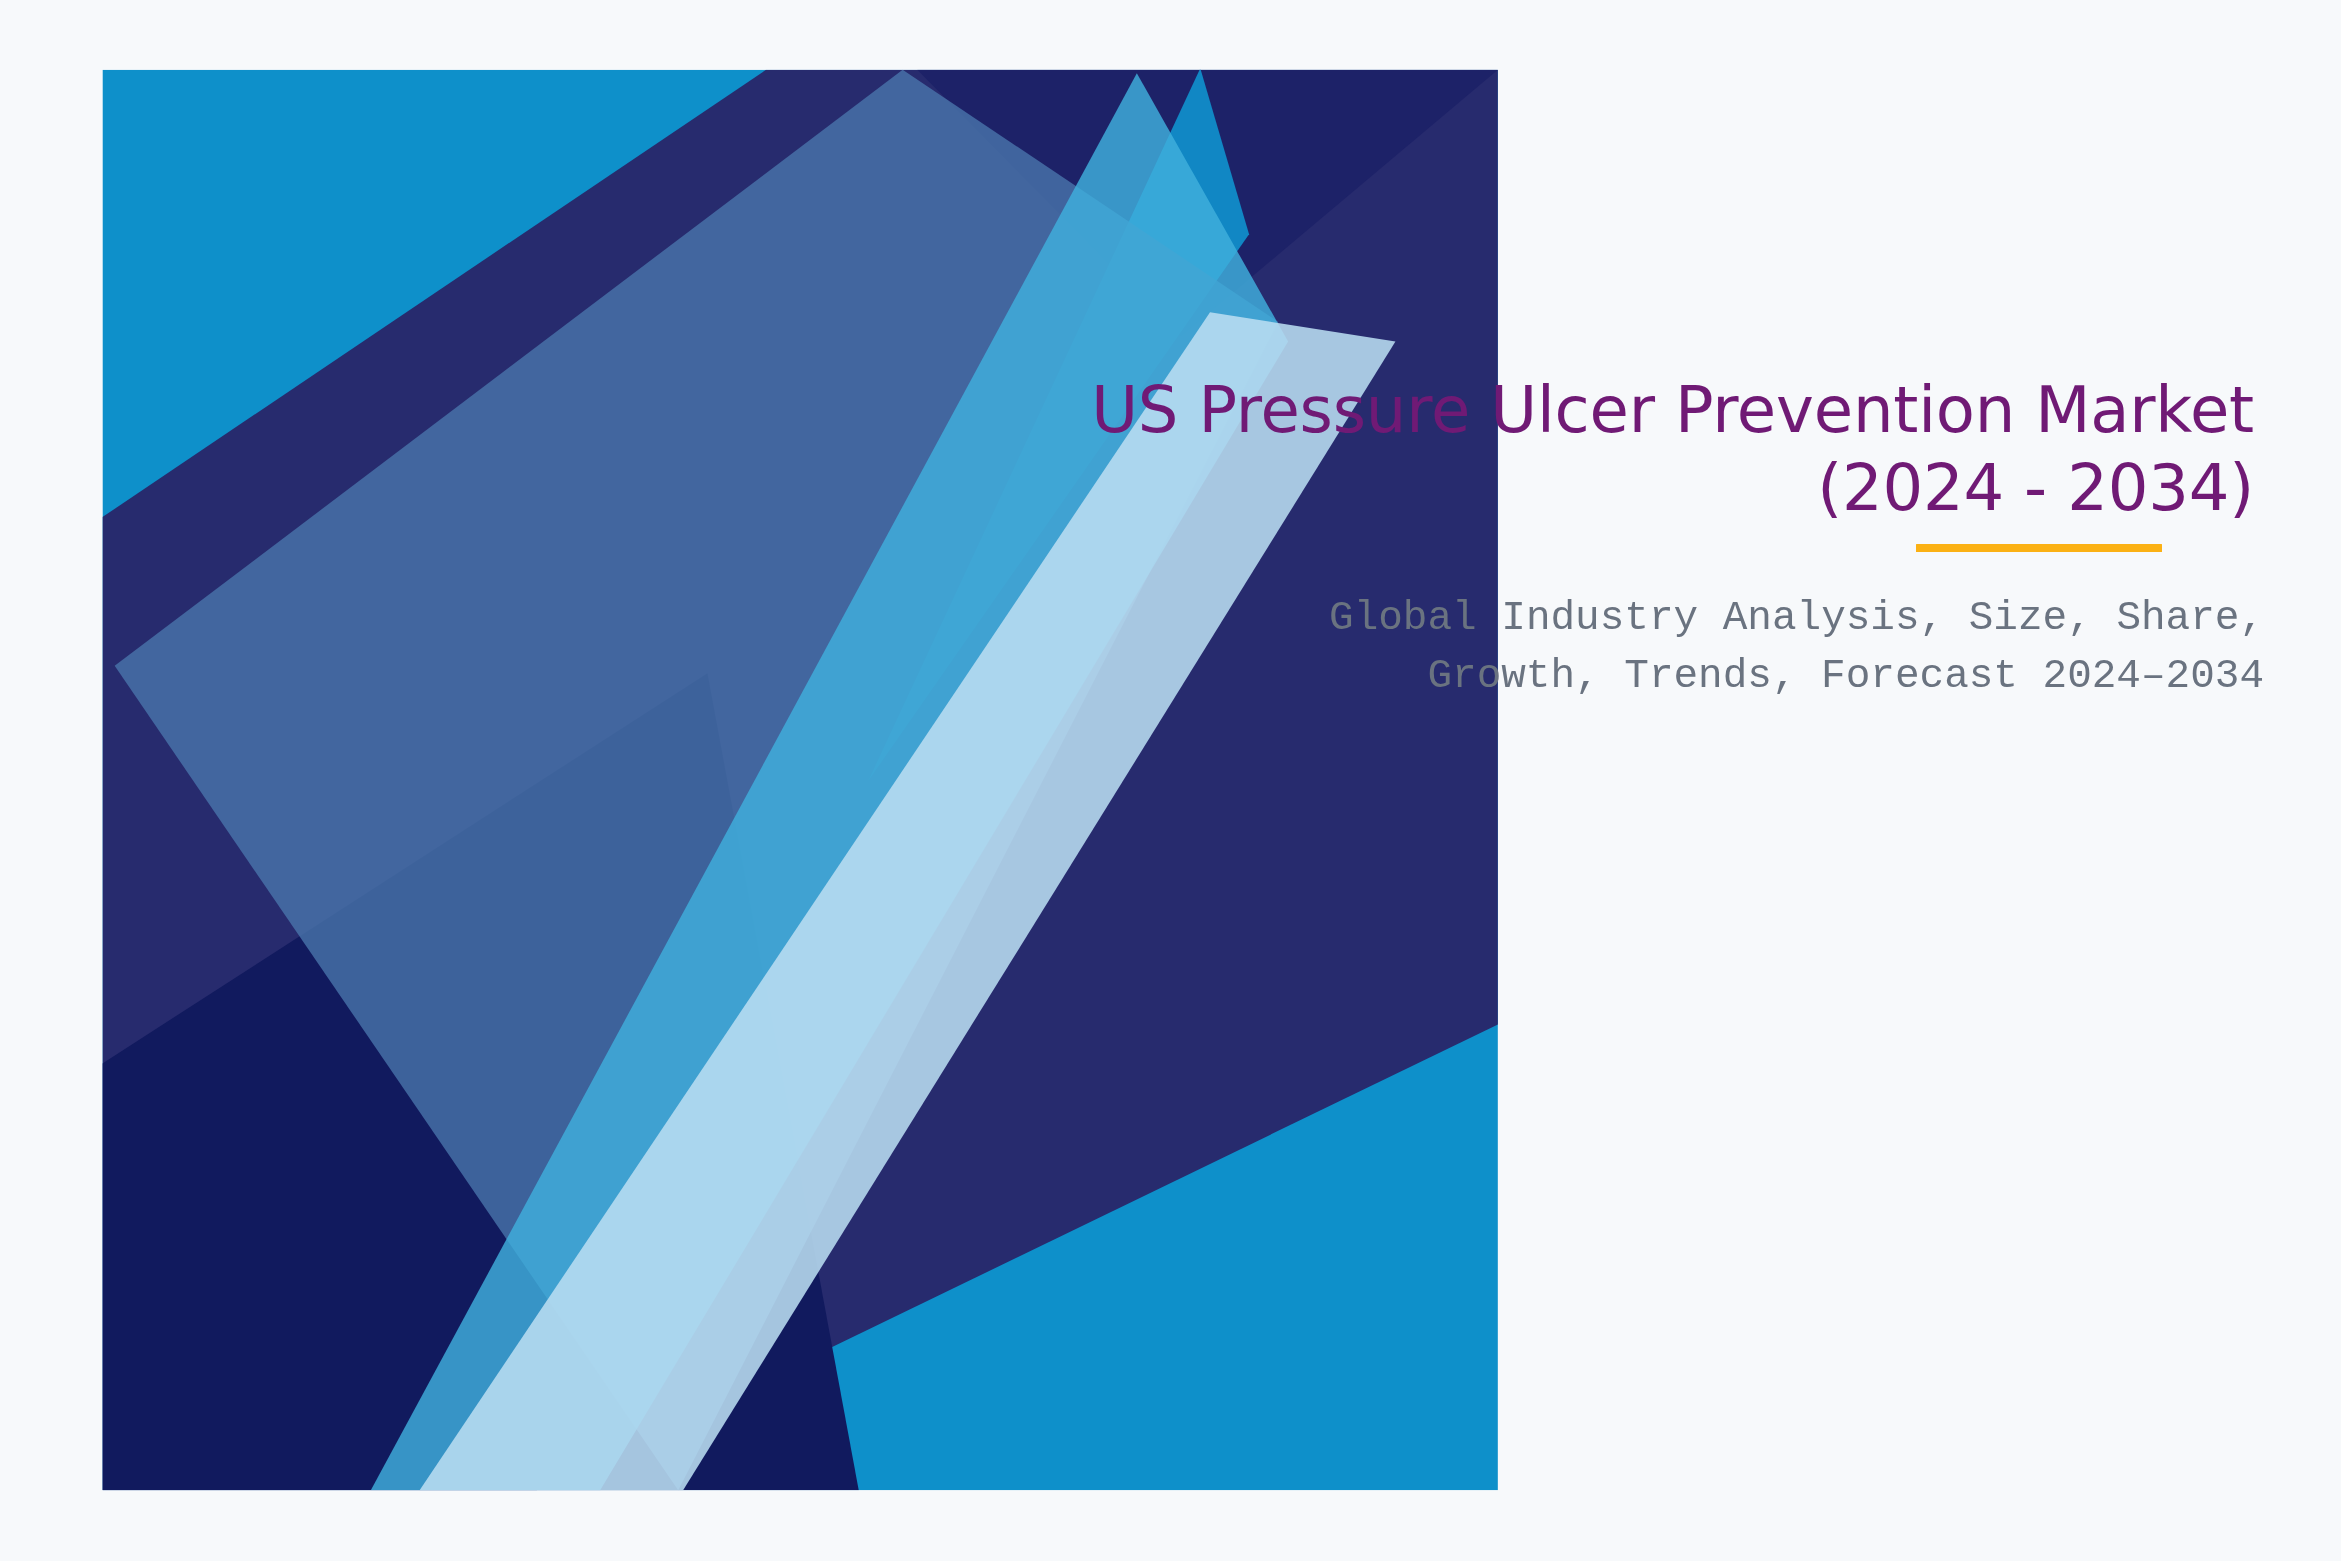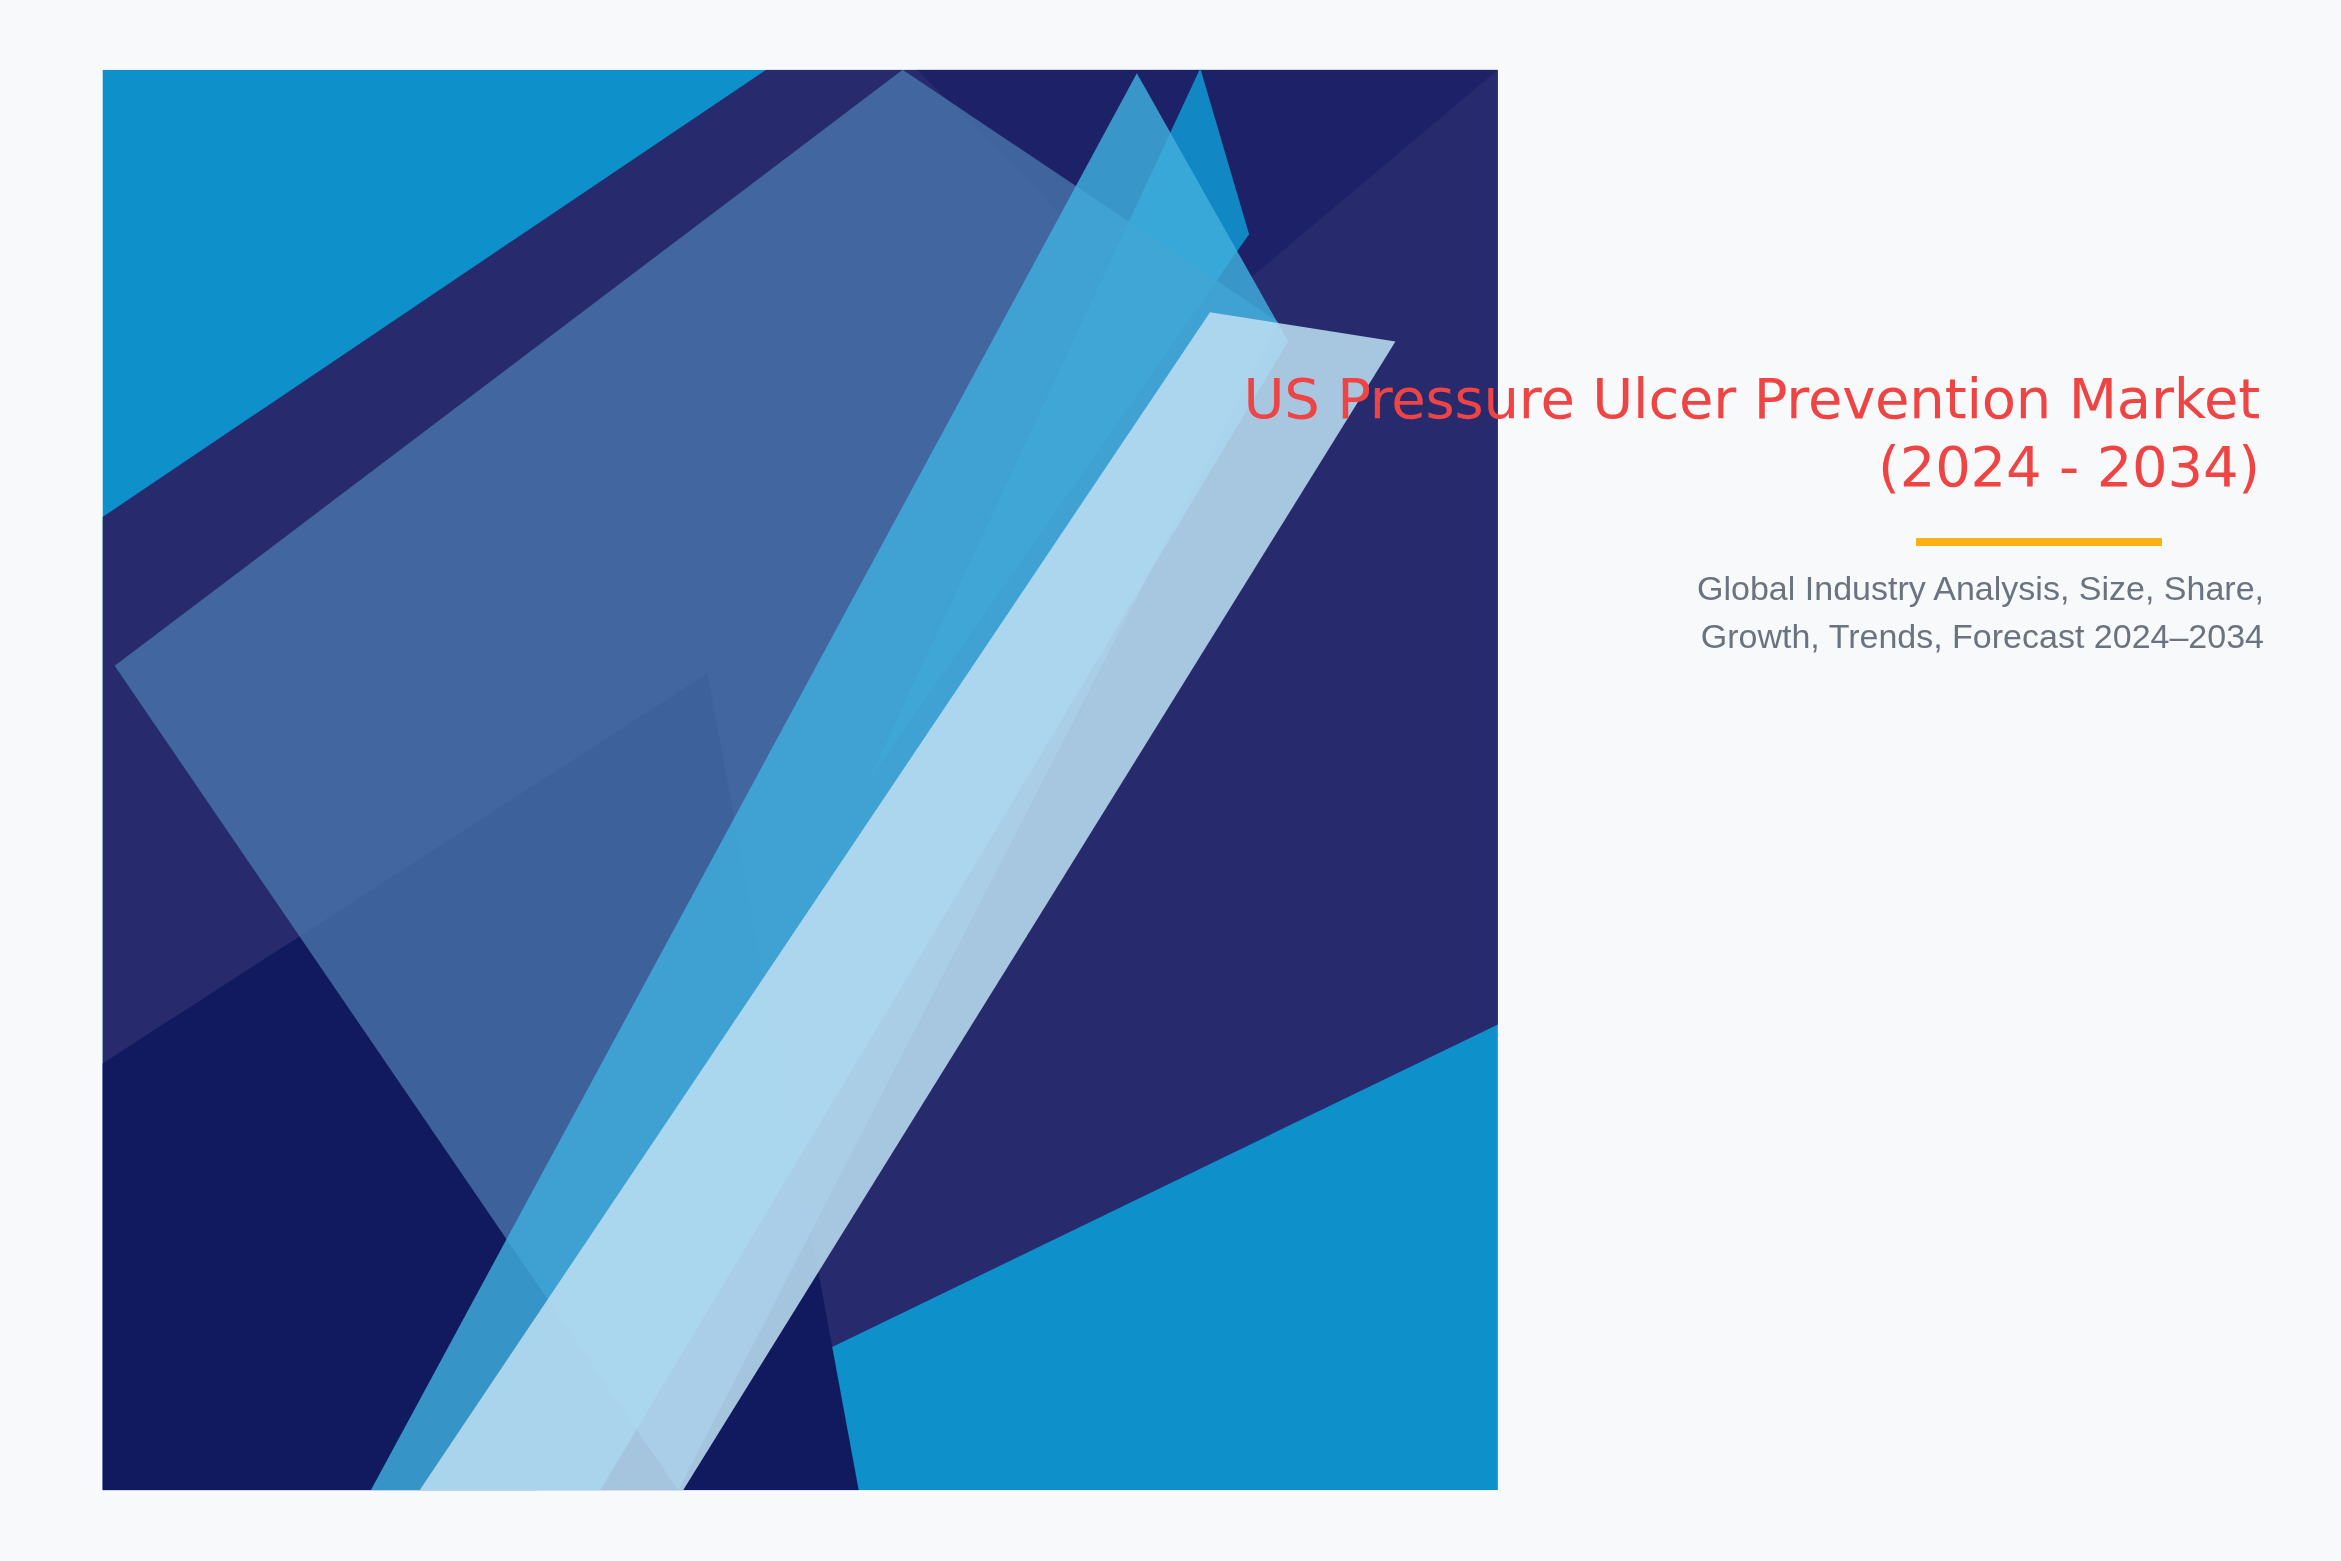--- a/index.html
+++ b/index.html
@@ -32,45 +32,45 @@
     left: 771px;
     top: 361px;
     width: 1493px;
     text-align: right;
   }
   .title-wrap {
     position: relative;
     display: block;
   }
   .title {
-    margin: 4px;
+    margin: 10px;
     font-family: "DejaVu Sans", "Liberation Sans", sans-serif;
     font-weight: 400;
-    font-size: 56px;
+    font-size: 64px;
     line-height: 1.22;
     letter-spacing: -0.2px;
-    color: #ef4444;
+    color: #701a75;
     text-align: right;
     white-space: pre-line;
   }
   .accent-rule {
     position: absolute;
     right: 102px;
     top: 173px;
     width: 246px;
     height: 7.8px;
     background: #fbb114;
     border-radius: 0.5px;
   }
   .subtitle {
     margin: 0;
     margin-top: 62px;
-    font-family: Liberation Sans, sans-serif;
+    font-family: Liberation Mono, monospace;
     font-weight: 400;
-    font-size: 34px;
+    font-size: 41px;
     line-height: 1.42;
     color: #6a7380;
     text-align: right;
     white-space: pre-line;
   }
 </style>
 </head>
 <body>
 
 <div id="cover">

